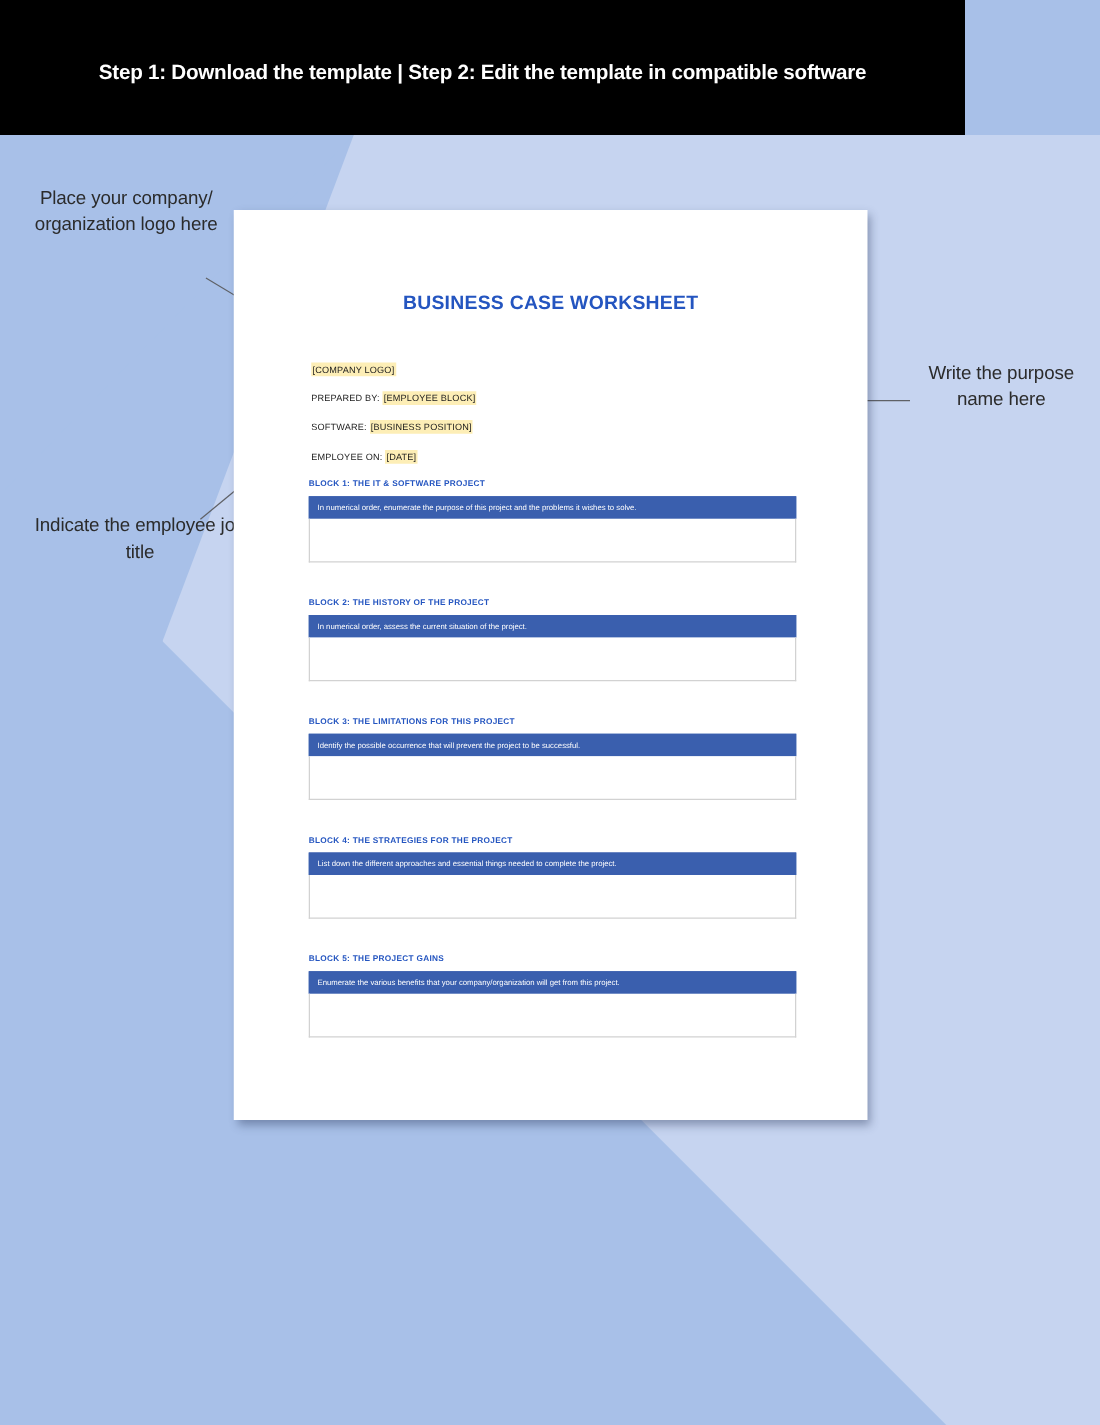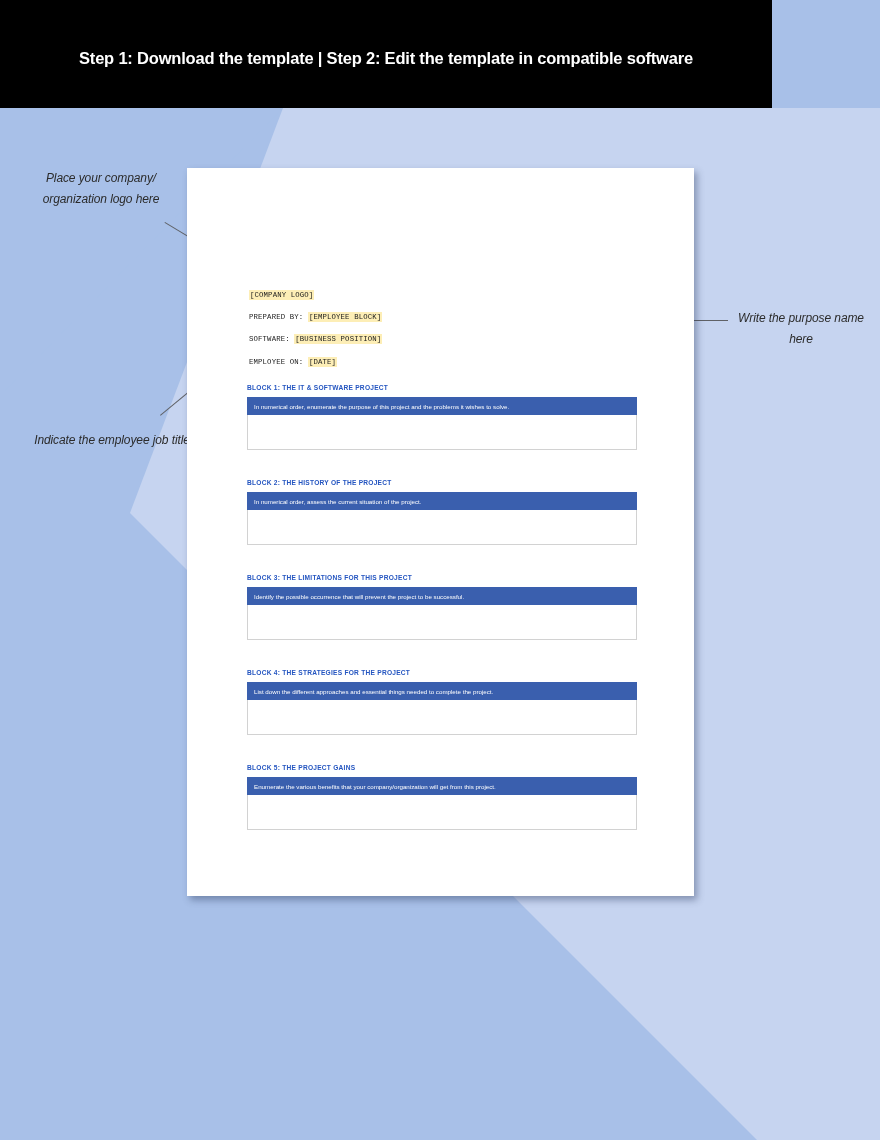--- a/index.html
+++ b/index.html
@@ -95,21 +95,20 @@
     left: 62px;
     top: 123px;
     width: 400px;
   }
   .meta-row {
     font-size: 7.3px;
     color: #1b1b1b;
     letter-spacing: 0.15px;
     margin-bottom: 14.2px;
     white-space: nowrap;
-    font-family: Liberation Mono, monospace;
   }
   .hl {
     background: #fdeeb6;
     padding: 1px 1px 1px 1px;
   }
 
   
   .blocks {
     position: absolute;
     left: 60px;
@@ -141,26 +140,24 @@
     height: 35px;
     background: #ffffff;
     border: 1px solid #d2d2d2;
     border-top: none;
     box-sizing: border-box;
   }
 
   
   .note {
     position: absolute;
-    font-style: italic;
-    font-size: 12px;
+    font-size: 15px;
     line-height: 21px;
     color: #2b2b2b;
     letter-spacing: -0.1px;
-    margin-top: 20px;
   }
   .note-logo {
     left: 16px;
     top: 148px;
     width: 170px;
     text-align: center;
   }
   .note-job {
     left: 22px;
     top: 410px;
@@ -215,20 +212,21 @@
 <div class="leader leader-logo"></div>
 <div class="leader leader-job"></div>
 <div class="leader leader-name"></div>
 
 <div class="note note-logo">Place your company/ organization logo here</div>
 <div class="note note-job">Indicate the employee job title</div>
 <div class="note note-name">Write the purpose name here</div>
 
 <div class="paper">
 
+  <div class="doc-title">BUSINESS CASE WORKSHEET</div>
 
   <div class="meta">
     <div class="meta-row"><span></span><span class="hl">[COMPANY LOGO]</span></div>
     <div class="meta-row"><span>PREPARED BY: </span><span class="hl">[EMPLOYEE BLOCK]</span></div>
     <div class="meta-row"><span>SOFTWARE: </span><span class="hl">[BUSINESS POSITION]</span></div>
     <div class="meta-row"><span>EMPLOYEE ON: </span><span class="hl">[DATE]</span></div>
   </div>
 
   <div class="blocks">
 

